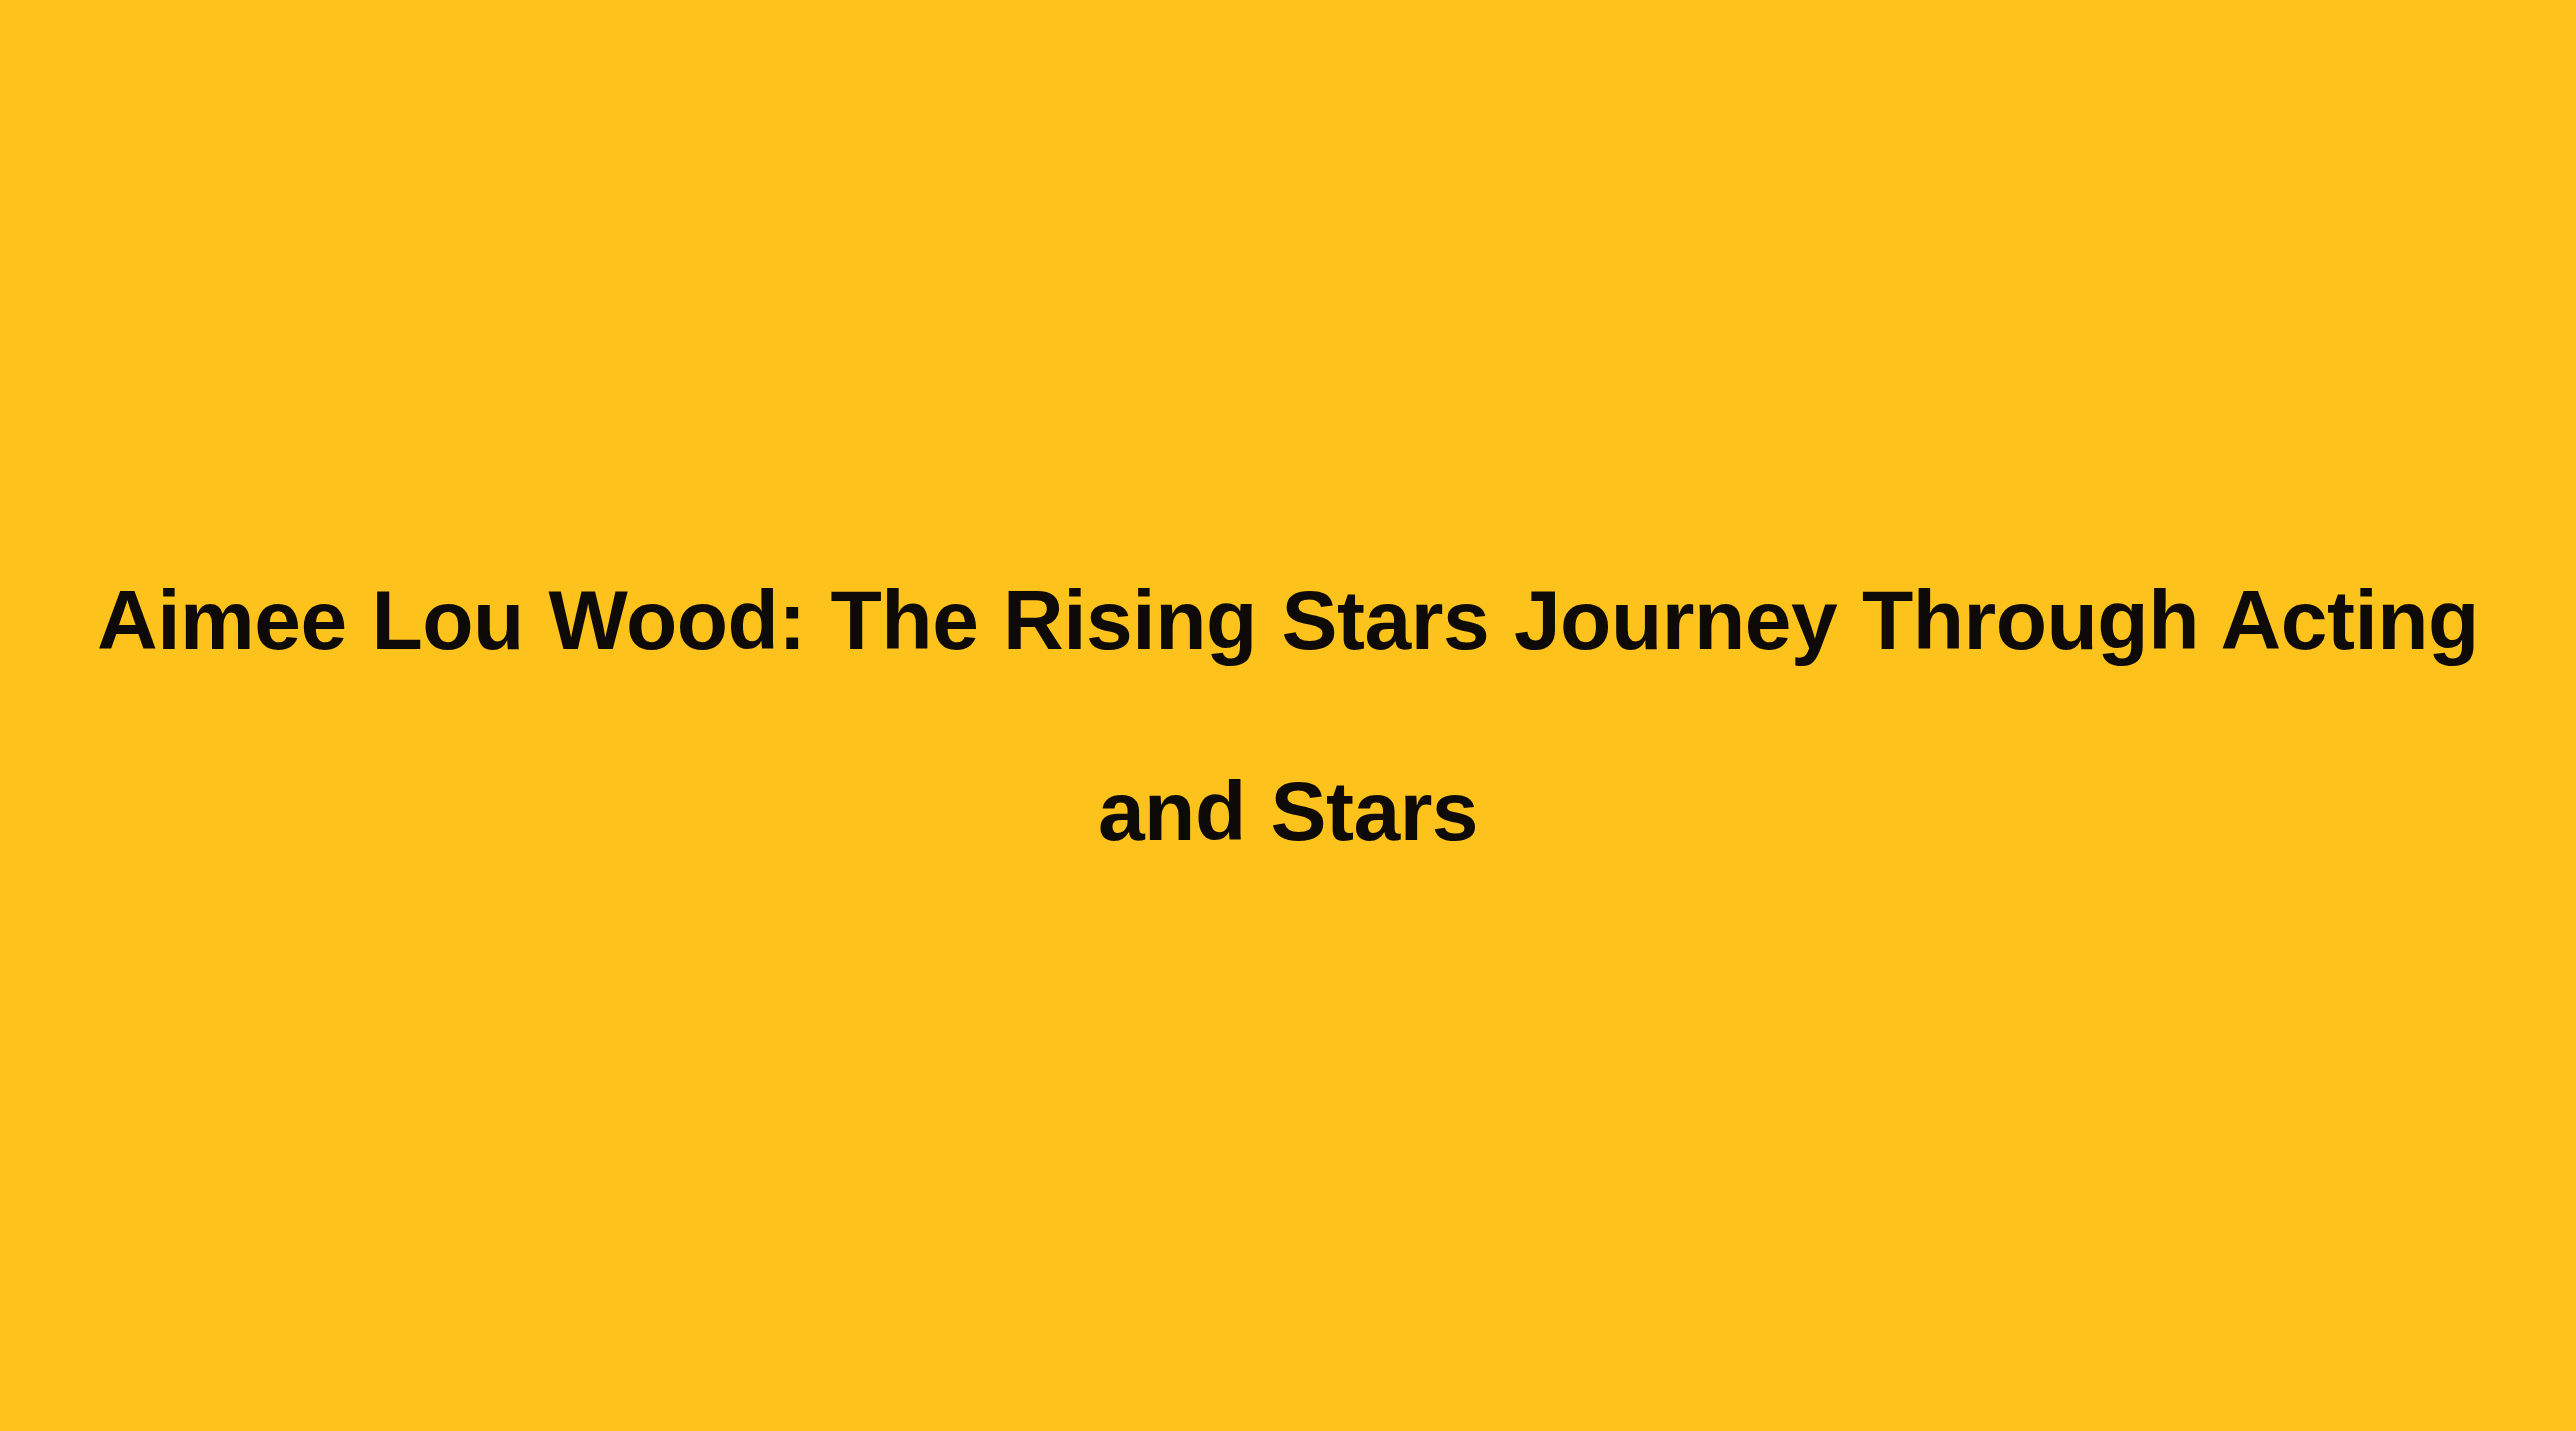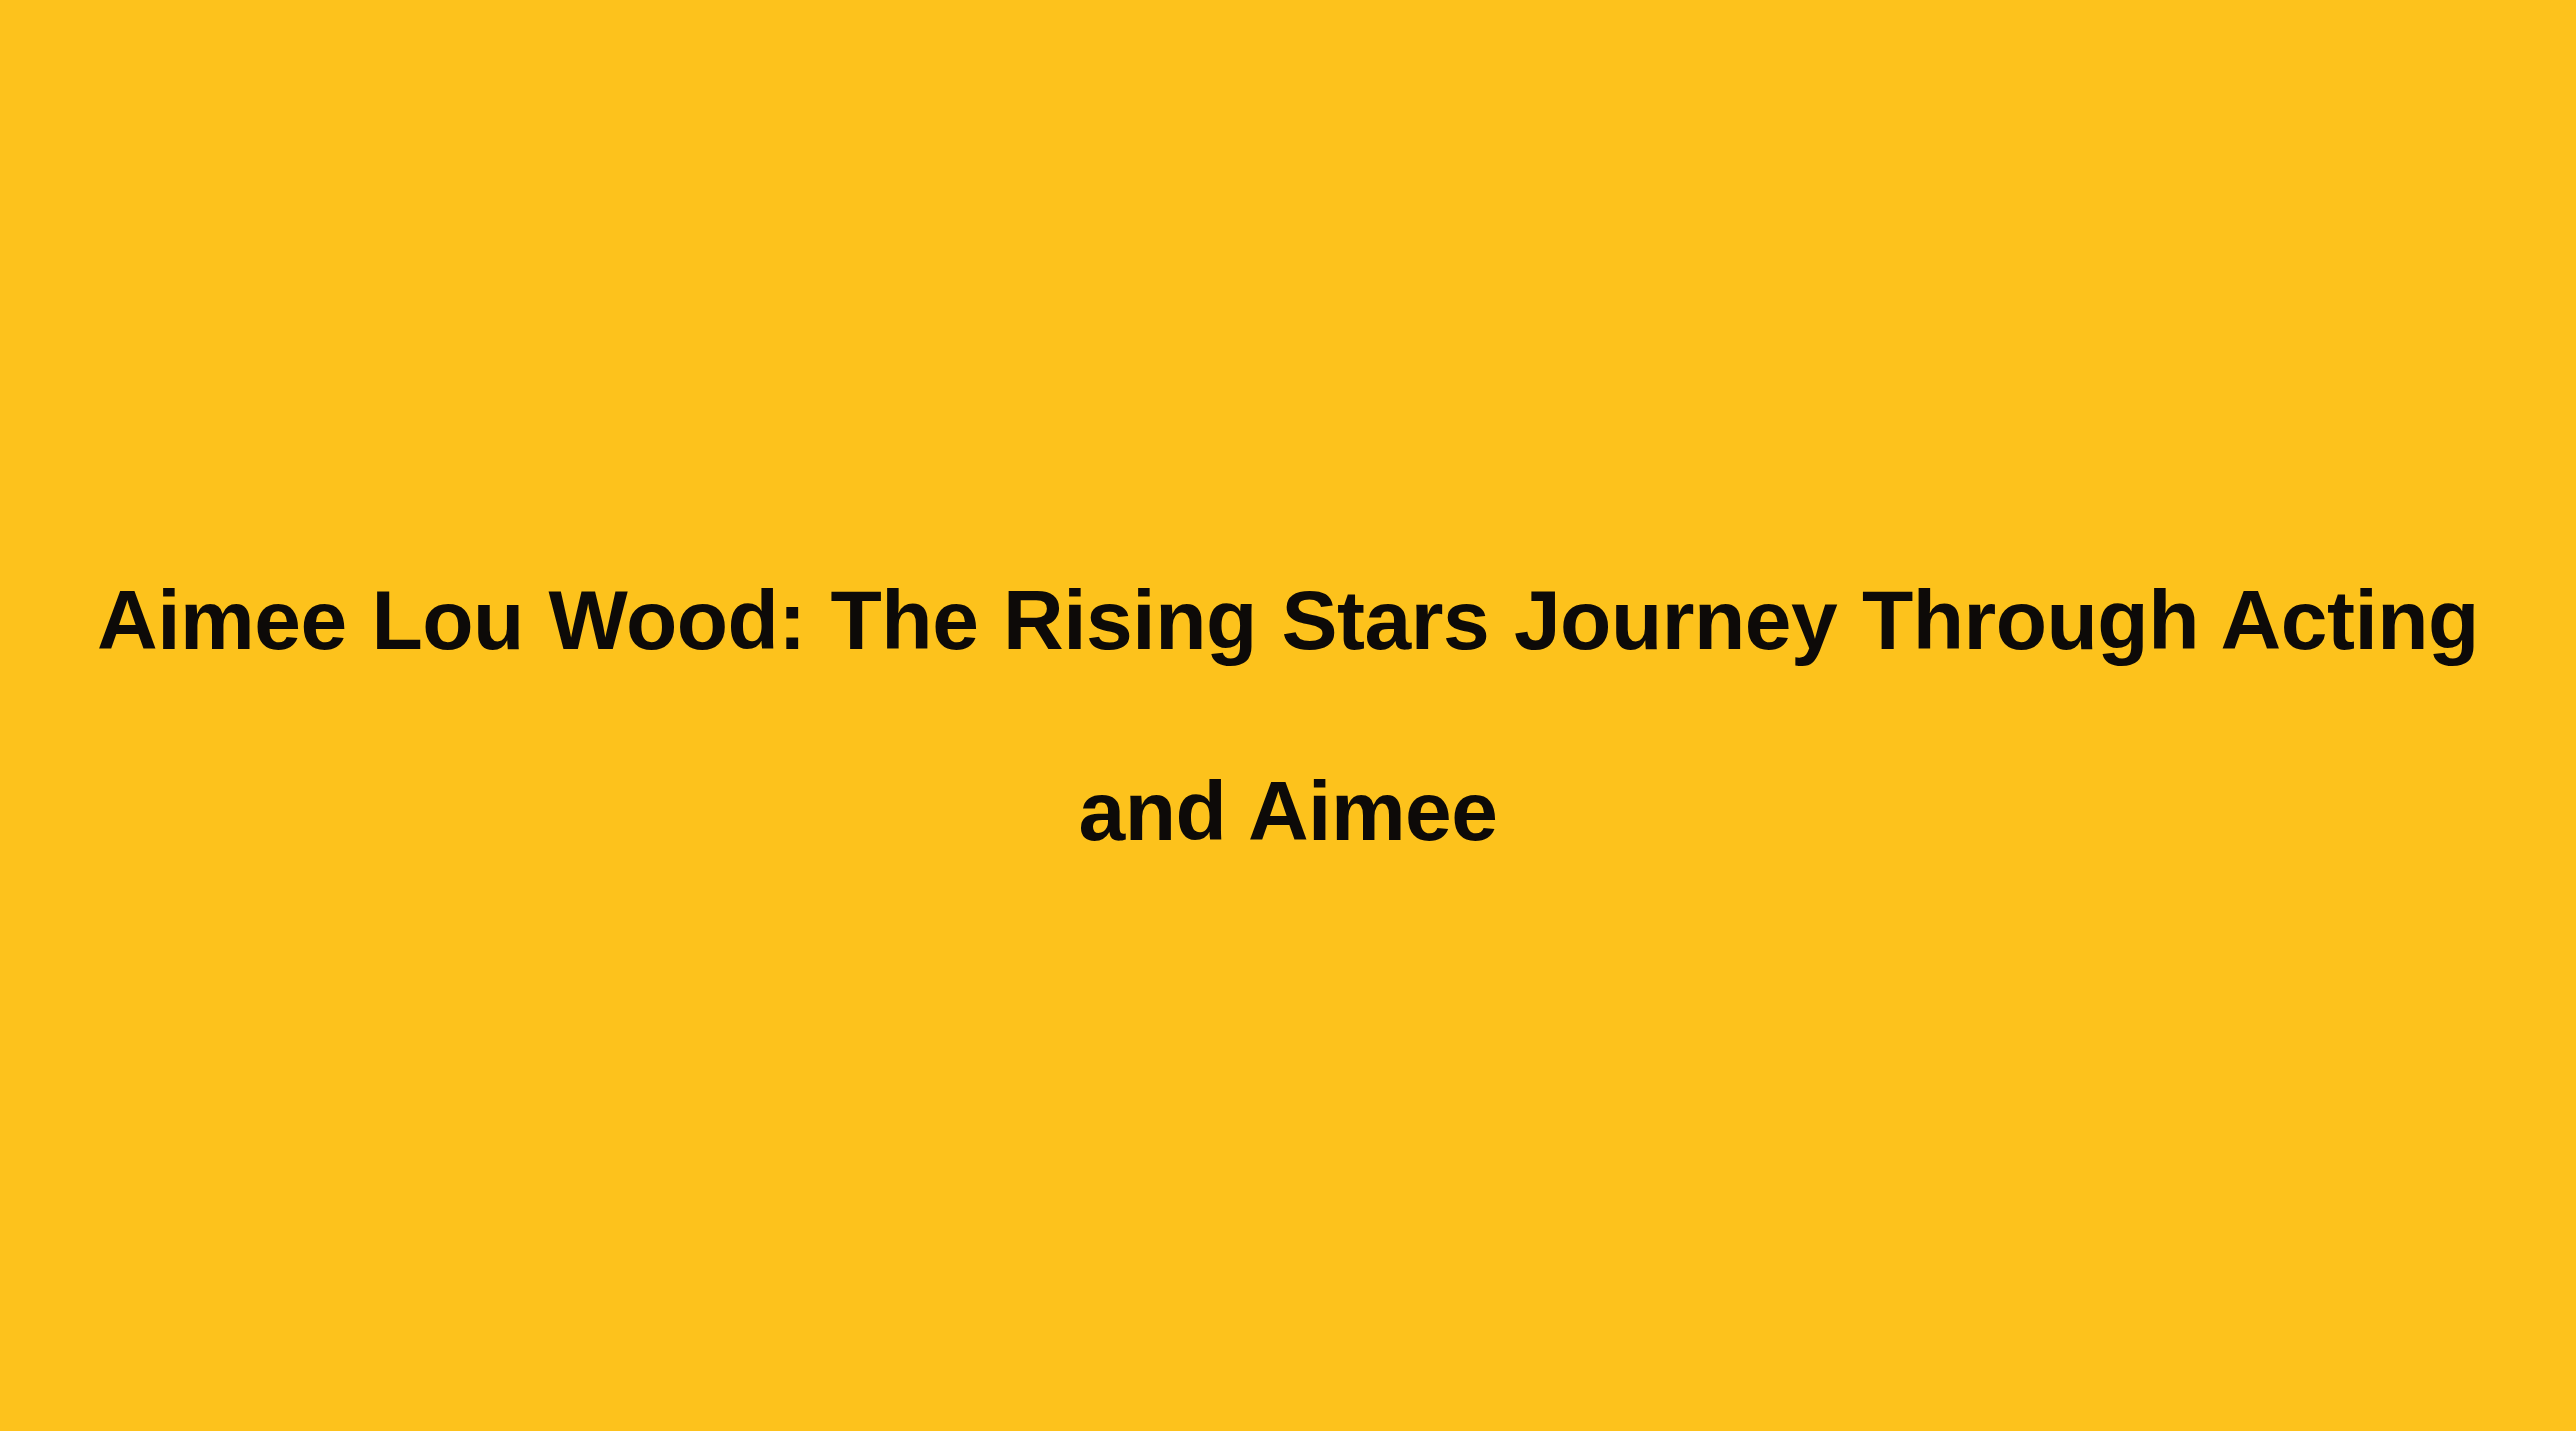--- a/index.html
+++ b/index.html
@@ -73,19 +73,19 @@
 </style>
 </head>
 <body style="background: rgb(253, 194, 28);">
 
 <div class="title-card" style="background: rgb(253, 194, 28);">
 
   <div class="title-block">
 
     <h1 class="title-heading" style="color: rgb(13, 10, 8);">
       <span class="title-line title-line-1">Aimee Lou Wood: The Rising Stars Journey Through Acting</span>
-      <span class="title-line title-line-2">and Aimee</span>
+      <span class="title-line title-line-2">and Stars</span>
     </h1>
 
   </div>
 
 </div>
 
 
 </body></html>

